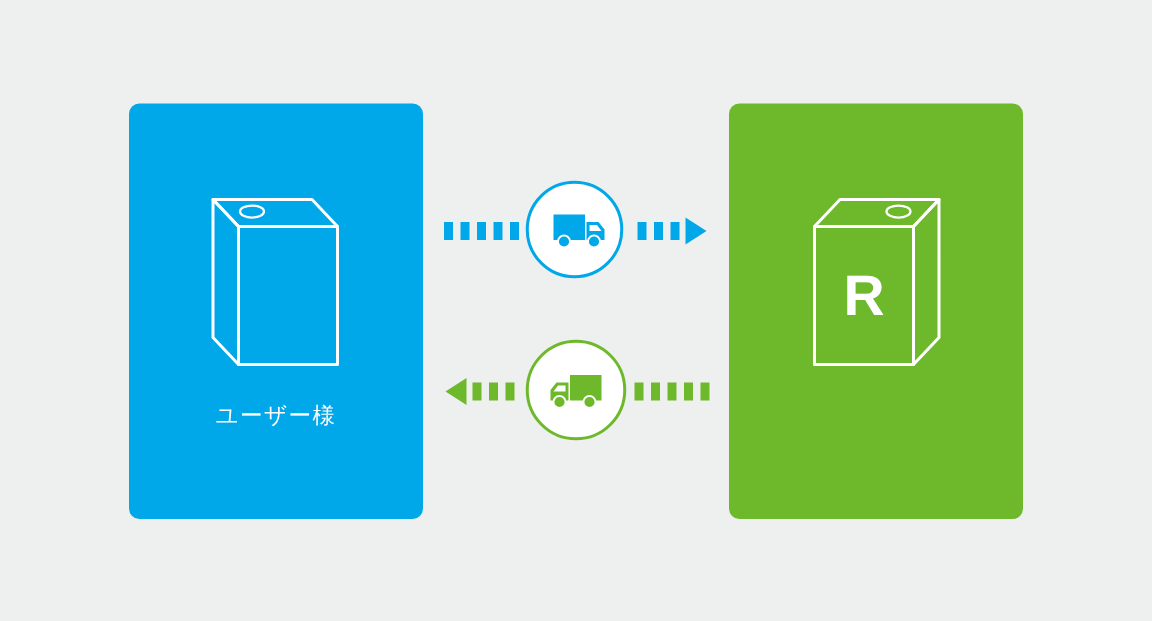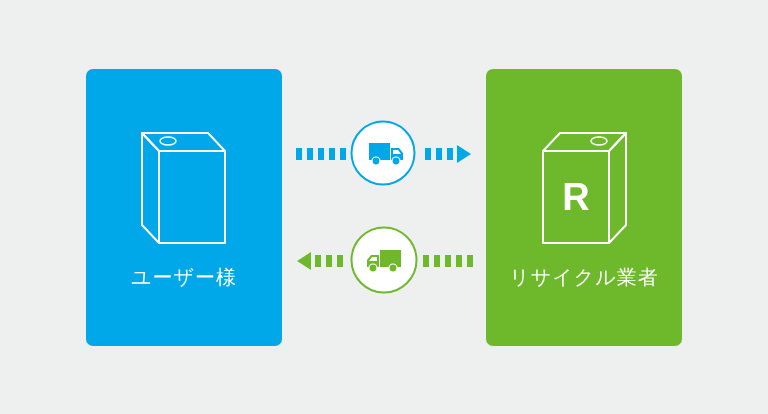--- a/index.html
+++ b/index.html
@@ -23,21 +23,21 @@
     }
     .card-user { left: 86px; background: #00a7e9; }
     .card-recycler { left: 486px; background: #6eb92b; }
     .card-label {
       position: absolute;
       left: 0;
       width: 100%;
       top: 196px;
       text-align: center;
       color: #ffffff;
-      font-size: 20px;
+      font-size: 15px;
       letter-spacing: 1px;
       line-height: 24px;
     }
     .box-icon {
       position: absolute;
       left: 0;
       top: 0;
     }
     .flow {
       position: absolute;
@@ -63,21 +63,20 @@
 <div class="card card-recycler">
   <svg class="box-icon" width="196" height="277" viewBox="486 69 196 277">
     <g fill="none" stroke="#ffffff" stroke-width="2" stroke-linejoin="round">
       <polygon points="560,133 626,133 609,151 543,151"></polygon>
       <polygon points="543,151 609,151 609,243 543,243"></polygon>
       <polygon points="626,133 626,225 609,243 609,151"></polygon>
       <ellipse cx="599" cy="141" rx="8" ry="4" stroke-width="1.5"></ellipse>
     </g>
     <text x="576" y="210" text-anchor="middle" fill="#ffffff" font-family="'Liberation Sans', sans-serif" font-weight="bold" font-size="38">R</text>
   </svg>
-  <div class="card-label">リサイクル業者</div>
 </div>
 
 <svg class="flow" width="768" height="414" viewBox="0 0 768 414">
 
   <g fill="#00a7e9">
     <g>
       <rect x="296" y="148" width="6" height="12"></rect>
     <rect x="307" y="148" width="6" height="12"></rect>
       <rect x="318" y="148" width="6" height="12"></rect>
       <rect x="329" y="148" width="6" height="12"></rect>

